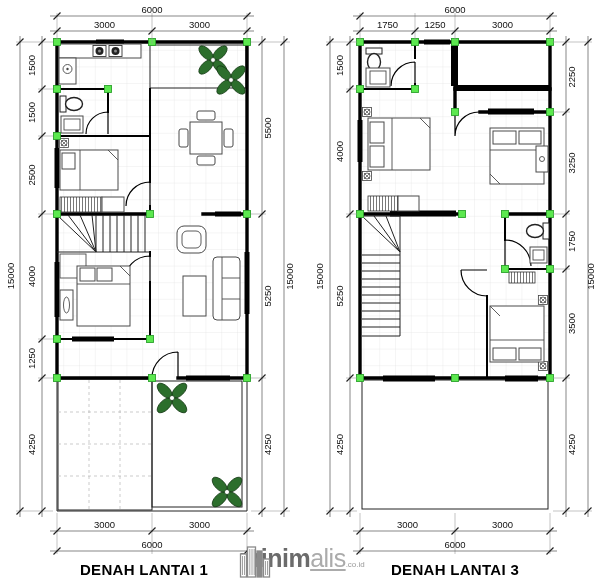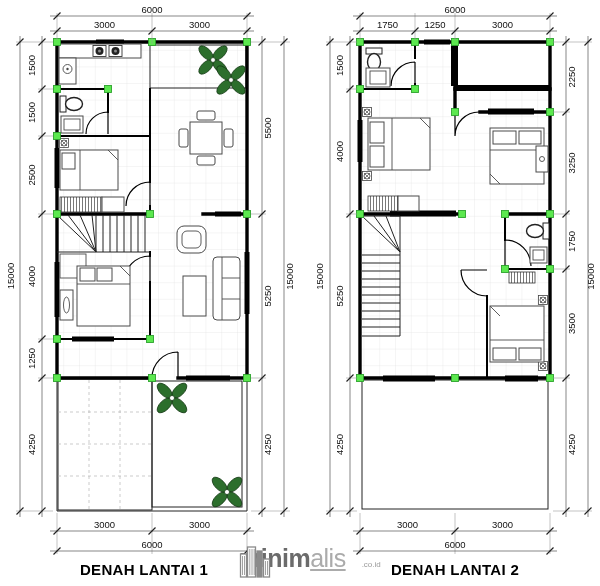--- a/index.html
+++ b/index.html
@@ -18,21 +18,21 @@
   .dimtxt{font:9.5px "Liberation Sans",sans-serif;fill:#111;text-anchor:middle;}
   .bar{fill:#000;}
   .marker{fill:#5ce84f;stroke:#2ea32e;stroke-width:0.9;}
   .title{position:absolute;width:190px;text-align:center;top:561px;
          font:700 15px "Liberation Sans",sans-serif;color:#000;letter-spacing:.3px;}
   .t1{left:49px;} .t2{left:360px;}
   .logo{position:absolute;left:239px;top:544px;display:flex;align-items:flex-end;gap:3px;}
   .logo .txt{line-height:1;white-space:nowrap;}
   .logo .b{font:700 25px "Liberation Sans",sans-serif;color:#6b6b6b;letter-spacing:-0.5px;}
   .logo .l{font:400 25px "Liberation Sans",sans-serif;color:#ababab;letter-spacing:-0.5px;text-decoration:underline;}
-  .logo .s{font:400 8px "Liberation Sans",sans-serif;color:#9a9a9a;margin-left:16px;}
+  .logo .s{font:400 8px "Liberation Sans",sans-serif;color:#9a9a9a;}
 </style>
 </head>
 <body>
 
 <div class="stage">
 
 <svg width="600" height="586" viewBox="0 0 600 586">
   <defs>
     <pattern id="grid" width="15.8" height="16.6" patternUnits="userSpaceOnUse">
       <path d="M15.8 0H0V16.6" stroke="#e4e4e4" stroke-width="0.7" fill="none"></path>
@@ -336,21 +336,21 @@
     <text class="dimtxt" x="575" y="77" transform="rotate(-90 575 77)">2250</text>
     <text class="dimtxt" x="575" y="163" transform="rotate(-90 575 163)">3250</text>
     <text class="dimtxt" x="575" y="241.5" transform="rotate(-90 575 241.5)">1750</text>
     <text class="dimtxt" x="575" y="323.5" transform="rotate(-90 575 323.5)">3500</text>
     <text class="dimtxt" x="575" y="444.5" transform="rotate(-90 575 444.5)">4250</text>
     <text class="dimtxt" x="594" y="276.5" transform="rotate(-90 594 276.5)">15000</text>
   </g>
 </svg>
 
   <div class="title t1">DENAH LANTAI 1</div>
-  <div class="title t2">DENAH LANTAI 2</div>
+  <div class="title t2">DENAH LANTAI 3</div>
 
   <div class="logo">
     <svg width="32" height="34" viewBox="0 0 32 34">
       <g stroke="#8a8a8a" stroke-width="1.3" fill="#fff">
         <rect x="1.5" y="10" width="6" height="23"></rect>
         <path d="M3.5,12V31M5.5,12V31" stroke-width="0.8"></path>
         <rect x="8.5" y="3" width="8" height="30"></rect>
         <path d="M10.8,5V31M13,5V31M15.2,5V31" stroke-width="0.8"></path>
         <rect x="18" y="7" width="5" height="26" fill="#8a8a8a"></rect>
         <rect x="24.5" y="15" width="6" height="18"></rect>

